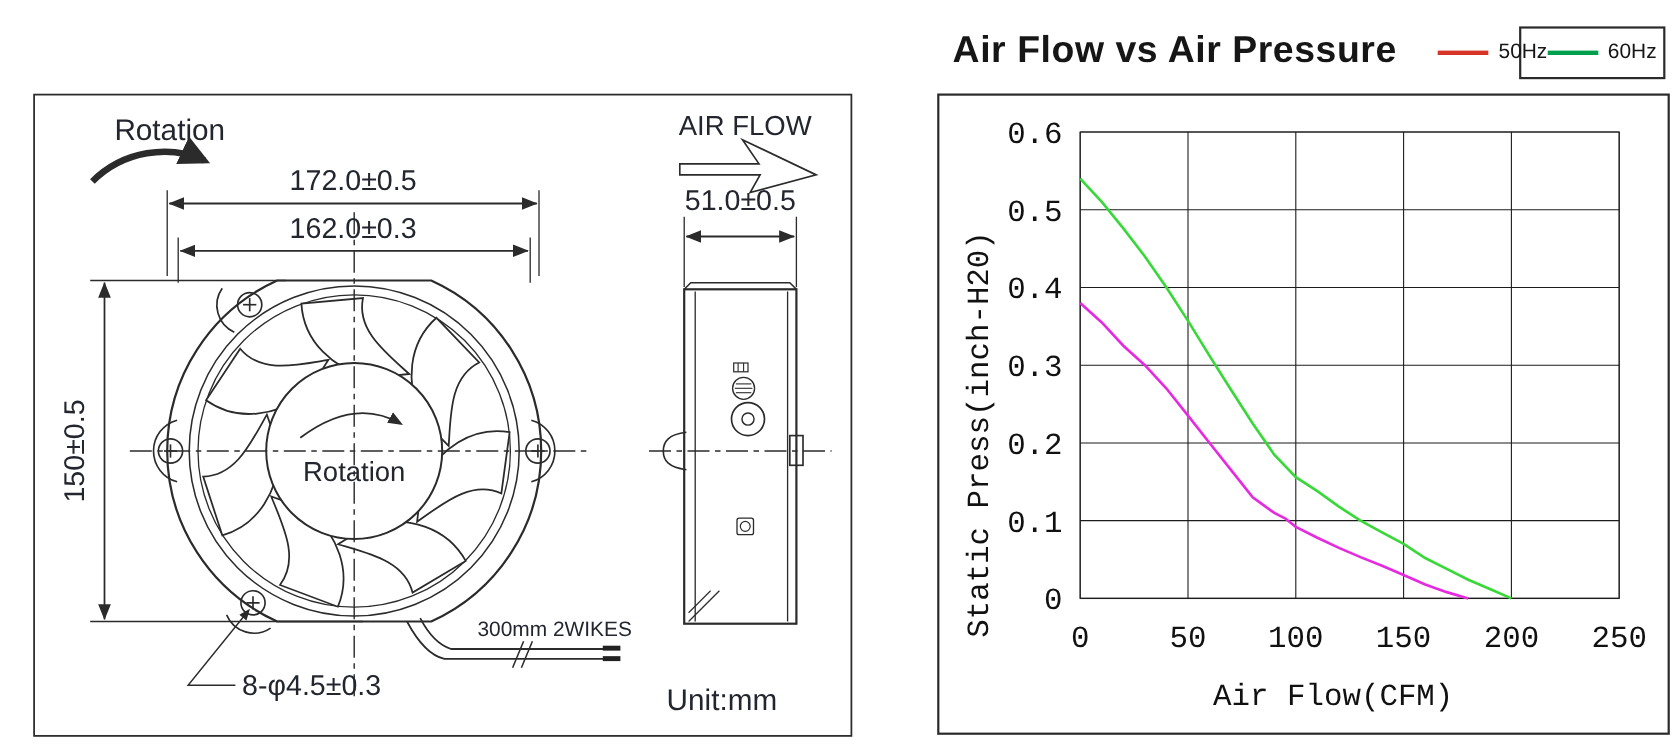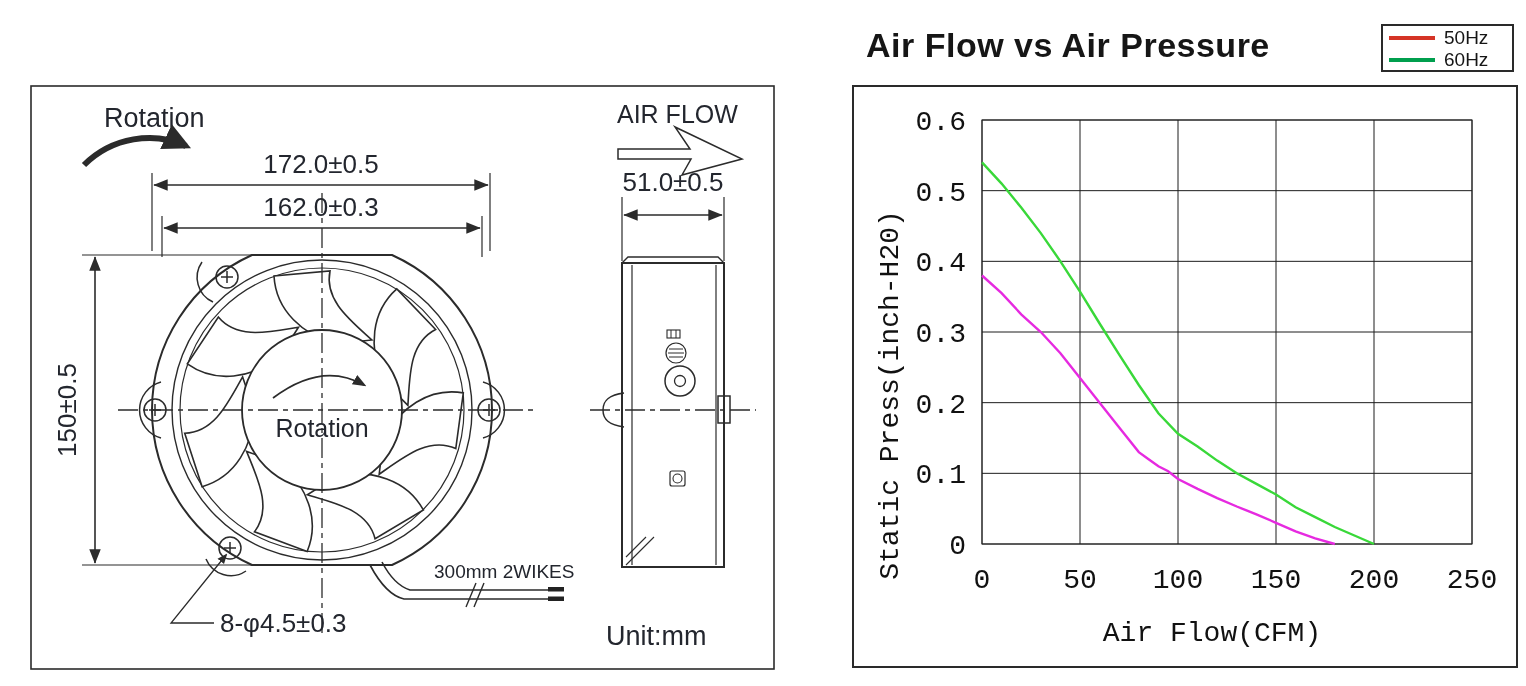--- a/index.html
+++ b/index.html
@@ -9,21 +9,21 @@
   
   .dline{stroke:#2b2b2b;fill:none;}
   .dtxt{font-family:"Liberation Sans",sans-serif;fill:#23262e;}
   .dim{font-size:26px;}
   .sm{font-size:19px;}
   .dashdot{stroke:#2b2b2b;stroke-width:1.3;fill:none;stroke-dasharray:20 5 5 5;}
   
   #chart-title{position:absolute;left:866px;top:26px;font-size:34px;font-weight:bold;
                color:#161616;letter-spacing:.5px;}
   #legend{position:absolute;left:1381px;top:24px;width:133px;height:48px;border:2px solid #2a2a2a;
-          display:flex;flex-direction:column;justify-content:space-between;padding:1px 6px;box-sizing:border-box;}
+          display:flex;flex-direction:row;justify-content:flex-end;padding:1px 6px;box-sizing:border-box;}
   .legend-row{display:flex;align-items:center;}
   .legend-line{display:inline-block;width:46px;height:4px;margin-right:9px;}
   .legend-label{font-size:19px;color:#161616;}
   .grid{stroke:#1c1c1c;stroke-width:1;}
   .plot-border{fill:none;stroke:#555;stroke-width:1.2;}
   .chart-box{fill:none;stroke:#2a2a2a;stroke-width:2;}
   .tick{font-family:"Liberation Mono","DejaVu Sans Mono",monospace;font-size:28px;fill:#111;}
   .axis{font-family:"Liberation Mono","DejaVu Sans Mono",monospace;font-size:28px;fill:#111;}
 </style>
 </head>

